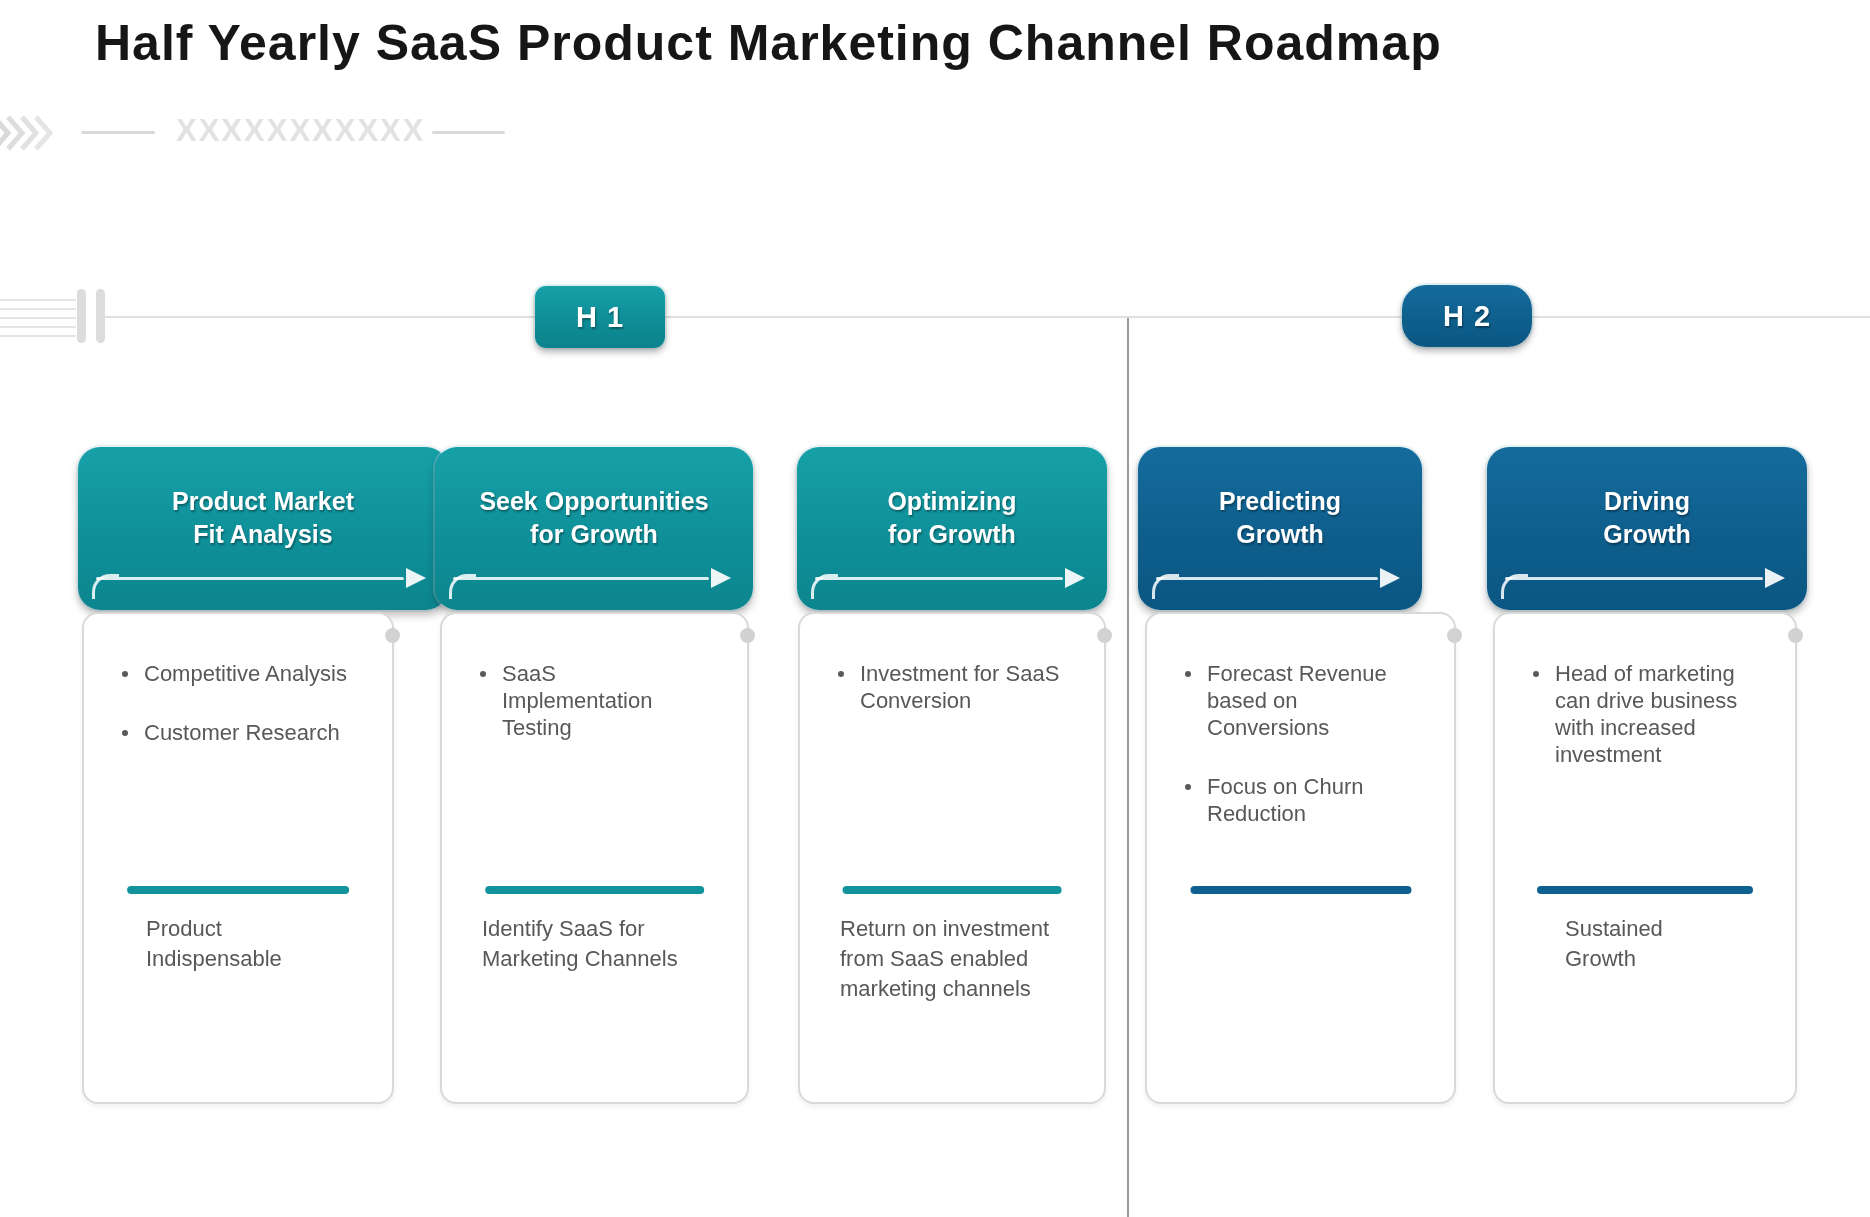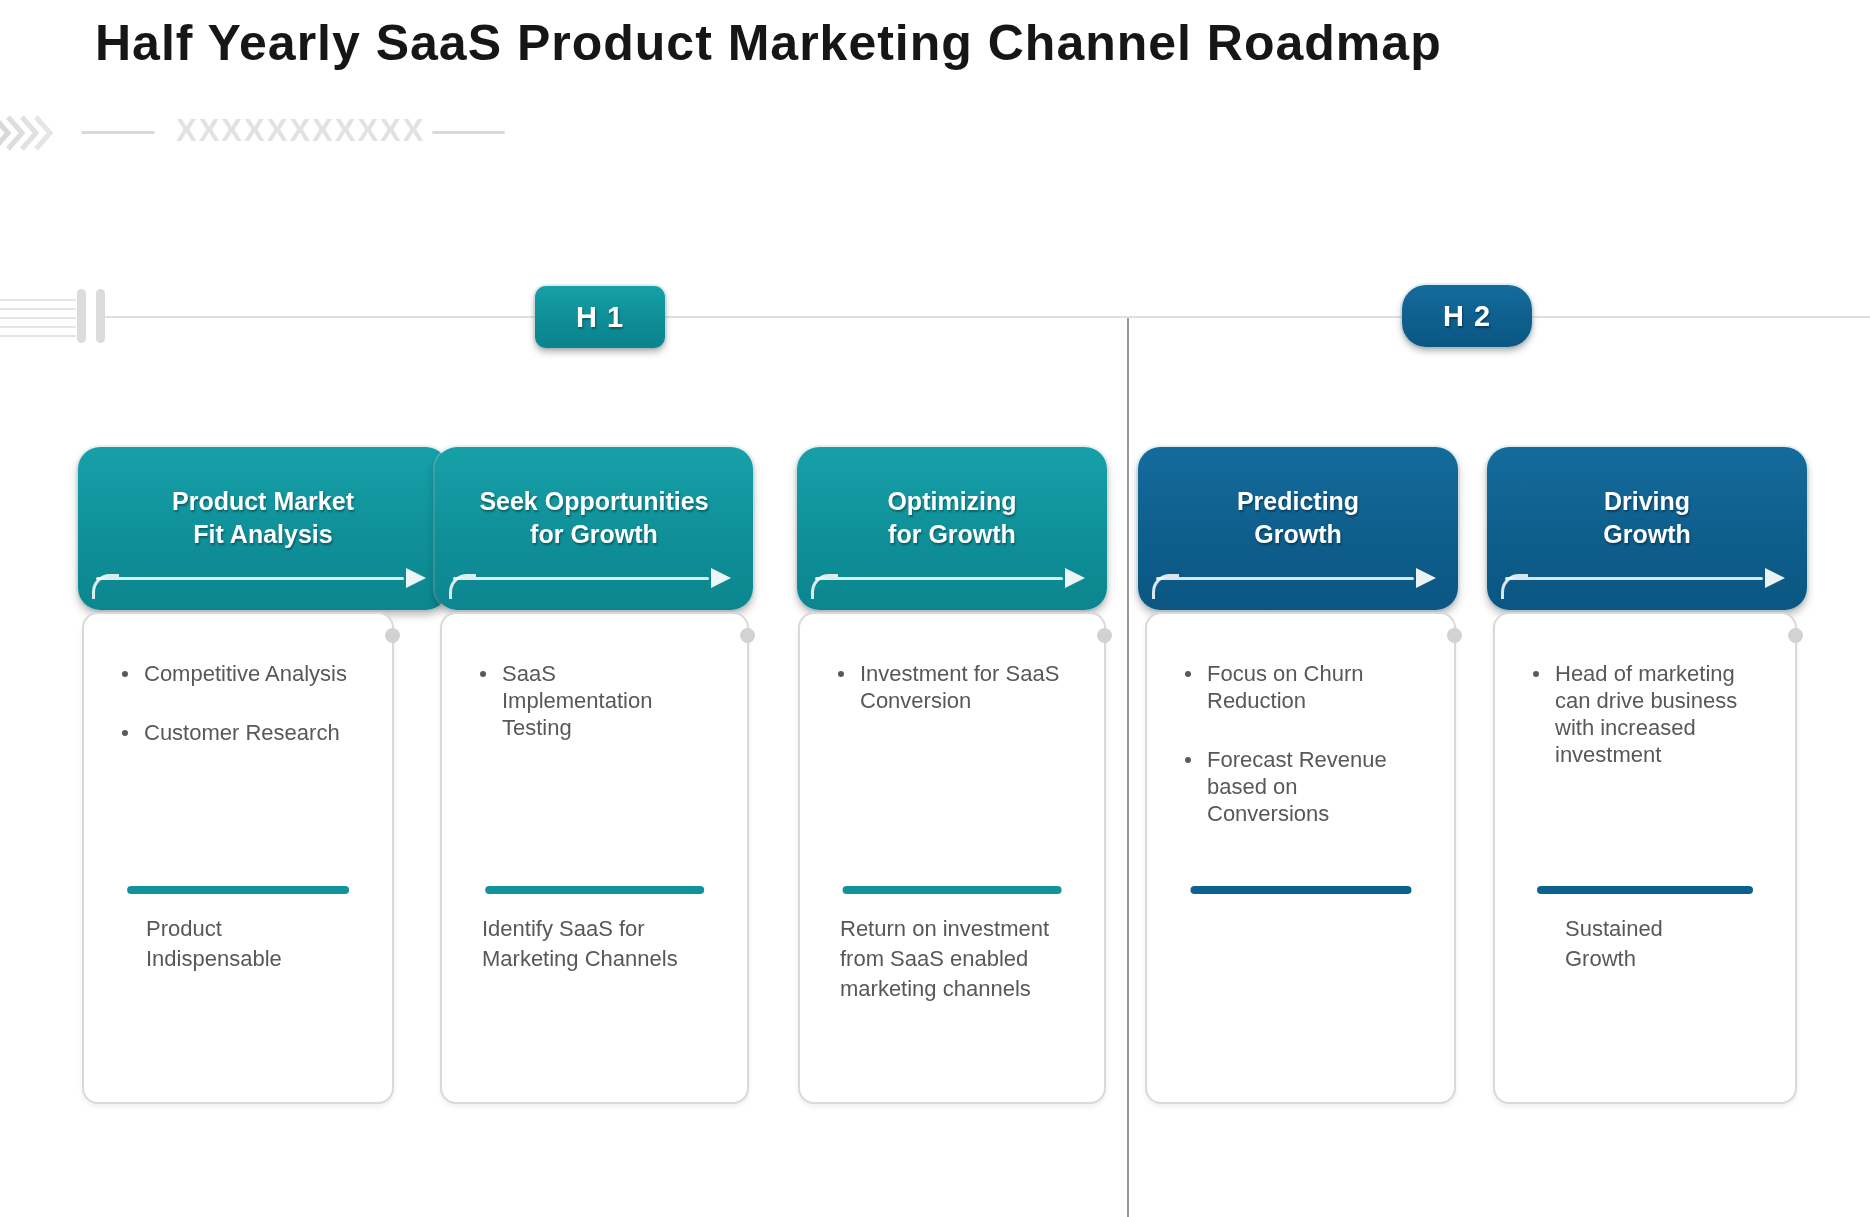--- a/index.html
+++ b/index.html
@@ -88,21 +88,21 @@
   .divider.teal{background:#12939c;}
   .divider.blue{background:#0e608e;}
   .outcome{
     position:absolute;top:300px;left:0;right:0;text-align:left;
     font-size:22px;line-height:30px;color:#585858;padding:0 40px;
   }
   
   .c1 .hdr{left:78px;width:370px;}   .c1 .bodycard{left:82px;width:308px;}
   .c2 .hdr{left:435px;width:318px;}  .c2 .bodycard{left:440px;width:305px;}
   .c3 .hdr{left:797px;width:310px;}  .c3 .bodycard{left:798px;width:304px;}
-  .c4 .hdr{left:1138px;width:320px;} .c4 .bodycard{left:1145px;width:307px;}
+  .c4 .hdr{left:1138px;width:284px;} .c4 .bodycard{left:1145px;width:307px;}
   .c5 .hdr{left:1487px;width:320px;} .c5 .bodycard{left:1493px;width:300px;}
   .c1 .outcome{padding:0 62px;}
   .c5 .outcome{padding:0 70px;}
 </style>
 </head>
 <body>
 
 <div class="canvas">
 
   <div class="title">Half Yearly SaaS Product Marketing Channel Roadmap</div>
@@ -195,22 +195,22 @@
         <span>Predicting</span><br>
         <span>Growth</span>
       </div>
       <div class="arrow-hook"></div>
       <div class="arrow-line"></div>
       <div class="arrow-head"></div>
     </div>
     <div class="bodycard">
       <span class="corner-dot"></span>
       <ul class="blist">
+        <li>Forecast Revenue based on Conversions</li>
         <li>Focus on Churn Reduction</li>
-        <li>Forecast Revenue based on Conversions</li>
       </ul>
       <div class="divider blue"></div>
     </div>
   </div>
 
   <div class="col c5">
     <div class="hdr blue">
       <div class="t">
         <span>Driving</span><br>
         <span>Growth</span>

